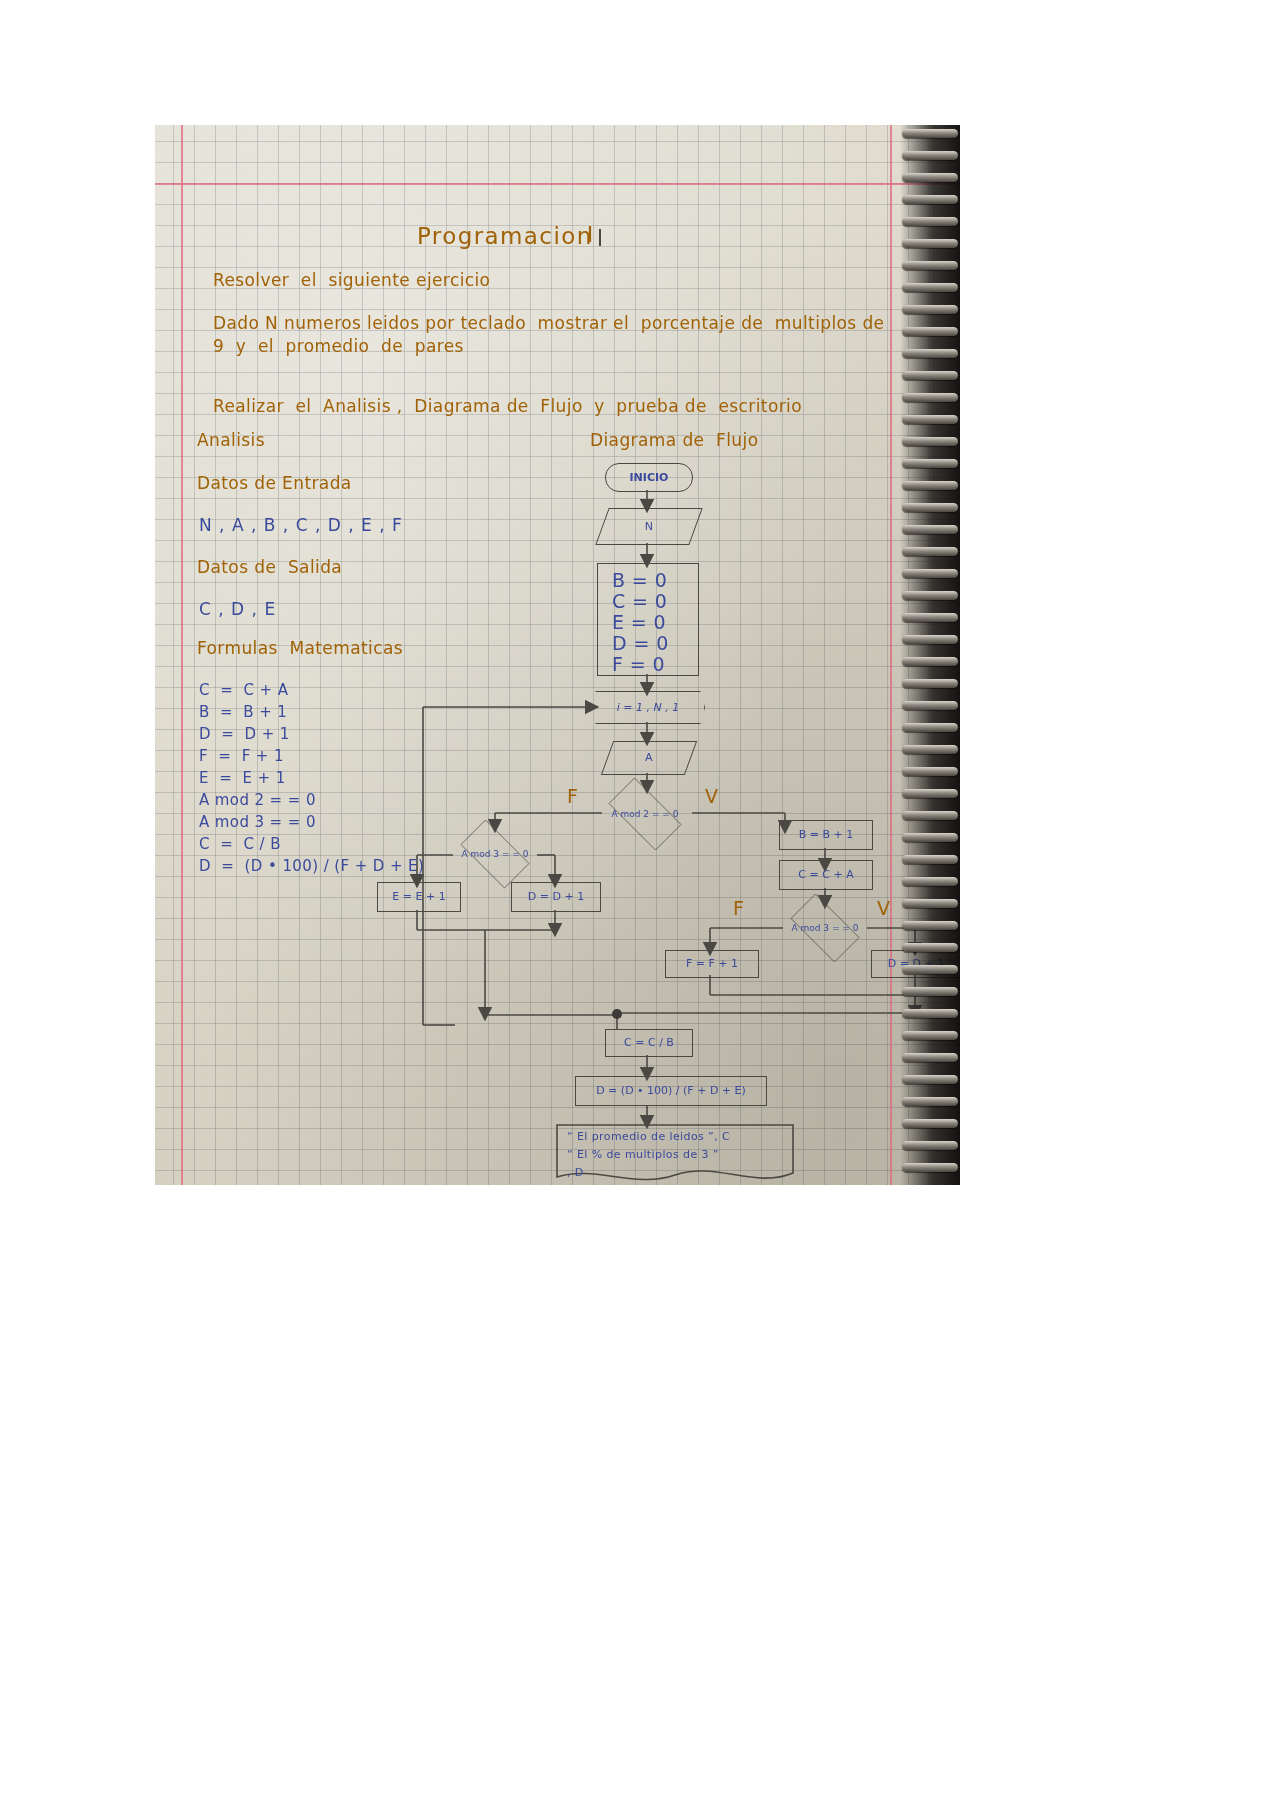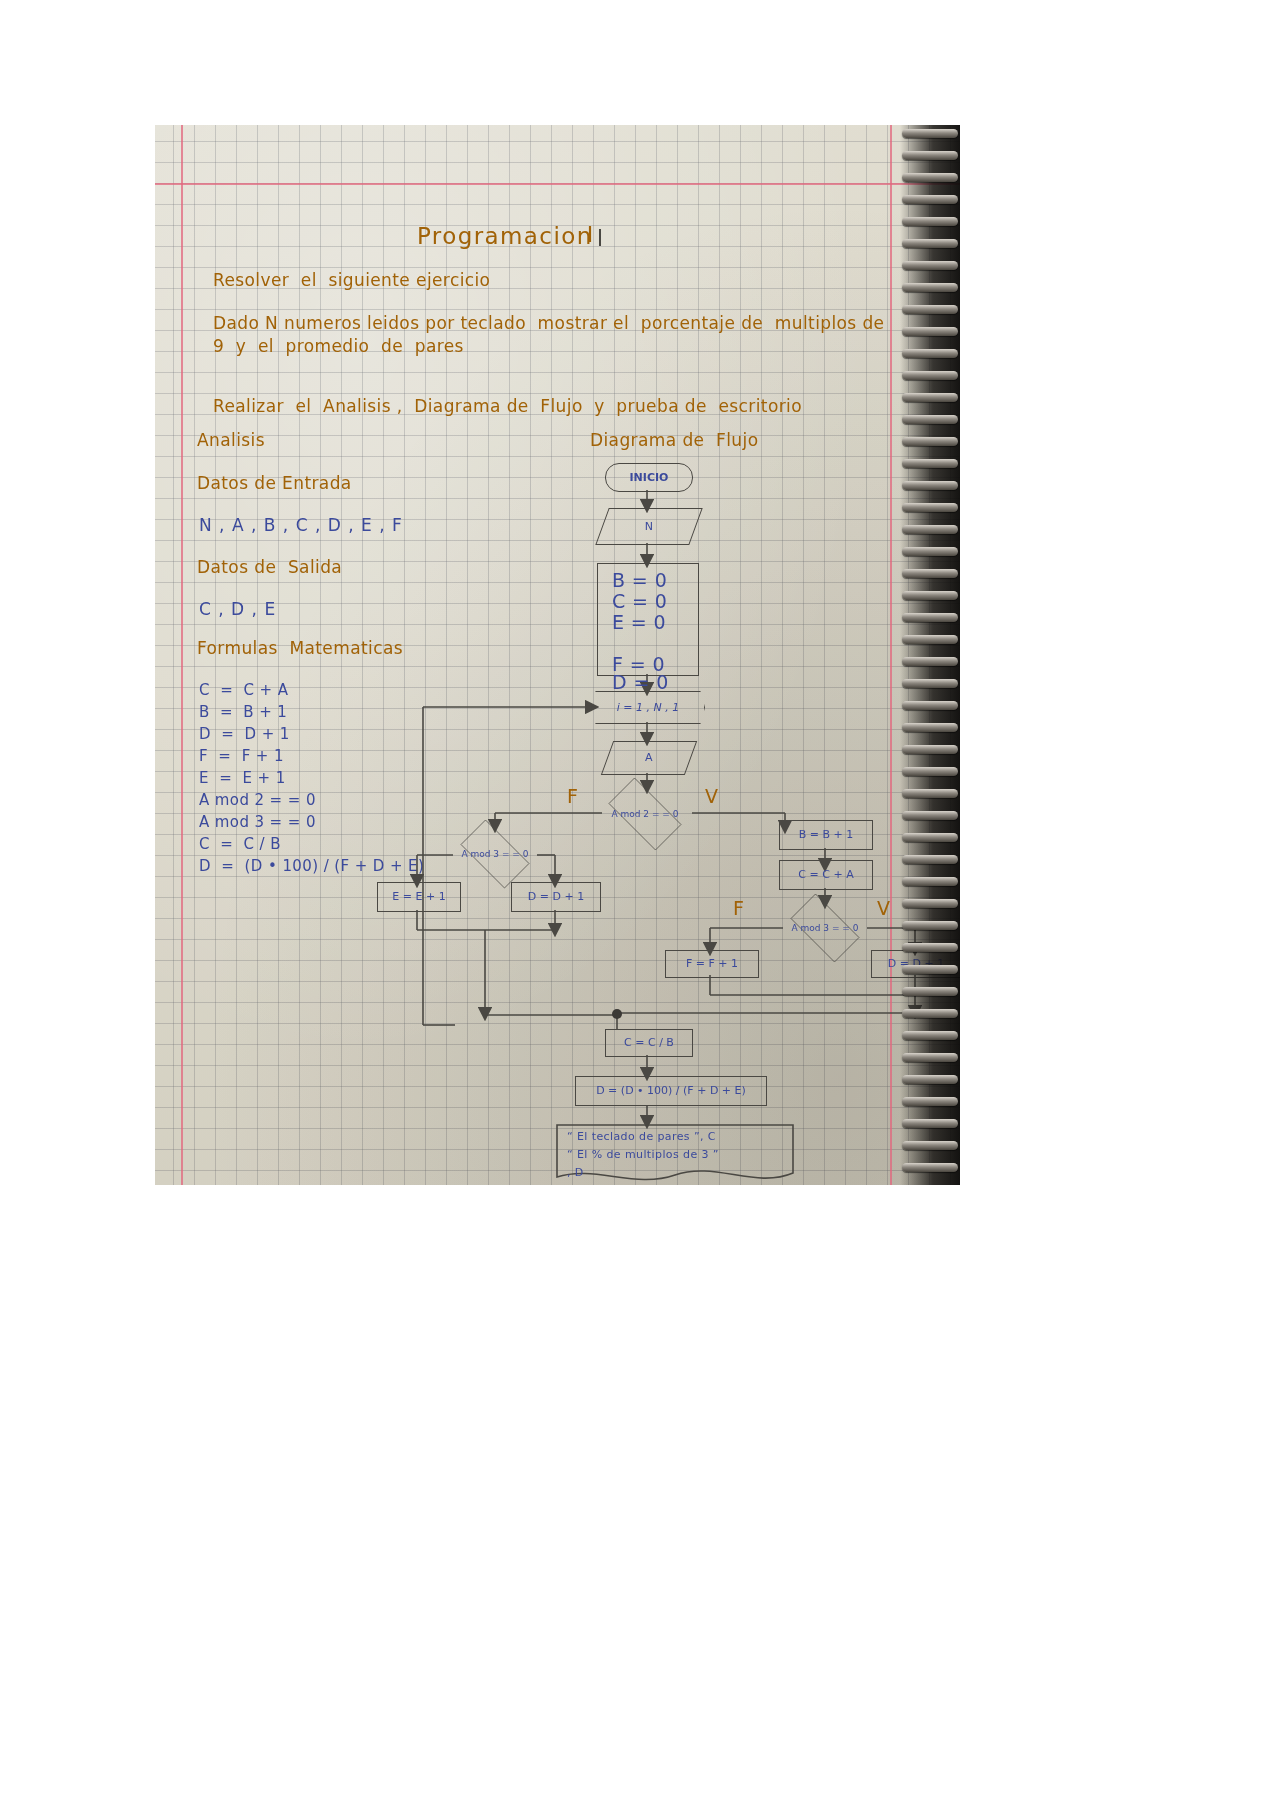--- a/index.html
+++ b/index.html
@@ -181,21 +181,21 @@
   </div>
 
   <div class="node para" style="left:447px;top:383px;width:92px;height:35px;">
     <span>N</span>
   </div>
 
   <div class="rect" style="position:absolute;left:442px;top:438px;width:100px;height:111px;">
     <div class="hw pen t-sm" style="left:14px;top:5px;">B = 0</div>
     <div class="hw pen t-sm" style="left:14px;top:26px;">C = 0</div>
     <div class="hw pen t-sm" style="left:14px;top:47px;">E = 0</div>
-    <div class="hw pen t-sm" style="left:14px;top:68px;margin-top:39px;">D = 0</div>
+    <div class="hw pen t-sm" style="left:14px;top:68px;">D = 0</div>
     <div class="hw pen t-sm" style="left:14px;top:89px;">F = 0</div>
   </div>
 
   <div class="node hexa" style="left:436px;top:566px;width:112px;height:31px;font-style:italic;">
     <span>i = 1 , N , 1</span>
   </div>
 
   <div class="node para" style="left:452px;top:616px;width:82px;height:32px;">
     <span>A</span>
   </div>
@@ -248,21 +248,21 @@
   </div>
 
   <div class="node rect" style="left:420px;top:951px;width:190px;height:28px;font-size:11px;">
     <span>D = (D • 100) / (F + D + E)</span>
   </div>
 
   <div style="position:absolute;left:400px;top:998px;width:240px;height:64px;">
     <svg viewBox="0 0 240 64" style="position:absolute;left:0;top:0;width:240px;height:64px;overflow:visible;">
       <path class="wire" d="M2,2 L238,2 L238,50 C200,66 160,38 120,52 C80,66 40,42 2,54 Z"></path>
     </svg>
-    <div class="hw pen t-xs" style="left:12px;top:7px;">“ El teclado de pares ”, C</div>
+    <div class="hw pen t-xs" style="left:12px;top:7px;">“ El promedio de leidos ”, C</div>
     <div class="hw pen t-xs" style="left:12px;top:25px;">“ El % de multiplos de 3 ”</div>
     <div class="hw pen t-xs" style="left:12px;top:43px;">, D</div>
   </div>
 
   <div id="photo-dark-edge"></div>
 </div>
 
 <div id="spiral">
     <div class="ring" style="top: 4px;"></div>
     <div class="ring" style="top: 26px;"></div>

